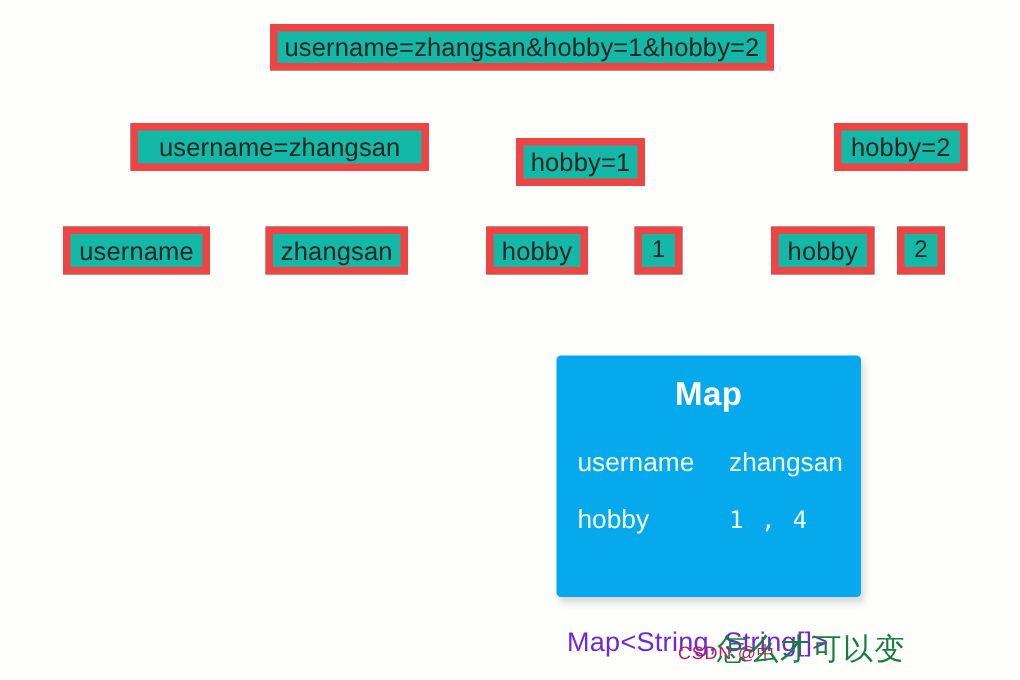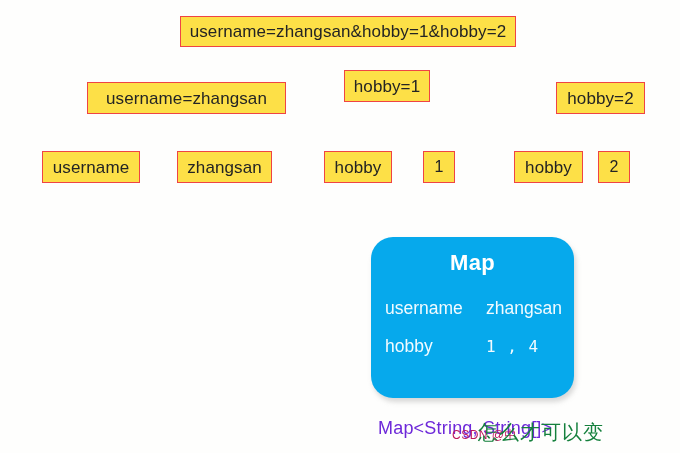--- a/index.html
+++ b/index.html
@@ -15,42 +15,42 @@
     overflow: hidden;
   }
   #stage {
     position: absolute;
     inset: 0;
   }
   
   .token {
     position: absolute;
     box-sizing: border-box;
-    background: #fde047;
-    border: 1px solid #ef4444;
+    background: #14b8a6;
+    border: 5px solid #ef4444;
     color: #242424;
     font-size: 17px;
     line-height: 1;
     display: flex;
     align-items: center;
     justify-content: center;
     letter-spacing: 0.1px;
     white-space: nowrap;
   }
   .token.small { font-size: 16px; }
 
   
   #map-card {
     position: absolute;
     left: 371px;
     top: 237px;
     width: 203px;
     height: 161px;
     background: #06a9ec;
-    border-radius: 22px;
+    border-radius: 3px;
     box-shadow: 2px 4px 5px rgba(170,170,170,0.45);
     box-sizing: border-box;
     color: #ffffff;
     text-decoration: underline;
   }
   #map-title {
     position: absolute;
     top: 13px;
     left: 0;
     width: 100%;
@@ -122,21 +122,21 @@
 <body>
 
 <div id="stage">
 
   <div>
     <div class="token" style="left:180px; top:16px; width:336px; height:31px;">username=zhangsan&amp;hobby=1&amp;hobby=2</div>
   </div>
 
   <div>
     <div class="token" style="left:87px; top:82px; width:199px; height:32px;">username=zhangsan</div>
-    <div class="token" style="left:344px; top:70px; width:86px; height:32px;">hobby=1</div>
+    <div class="token" style="left:344px; top:92px; width:86px; height:32px;">hobby=1</div>
     <div class="token" style="left:512px; top:82px; width:89px; height:32px;margin-left:44px;">hobby=2</div>
   </div>
 
   <div>
     <div class="token" style="left:42px; top:151px; width:98px; height:32px;">username</div>
     <div class="token" style="left:177px; top:151px; width:95px; height:32px;">zhangsan</div>
     <div class="token" style="left:324px; top:151px; width:68px; height:32px;">hobby</div>
     <div class="token small" style="left:423px; top:151px; width:32px; height:32px;">1</div>
     <div class="token" style="left:514px; top:151px; width:69px; height:32px;">hobby</div>
     <div class="token small" style="left:598px; top:151px; width:32px; height:32px;">2</div>

